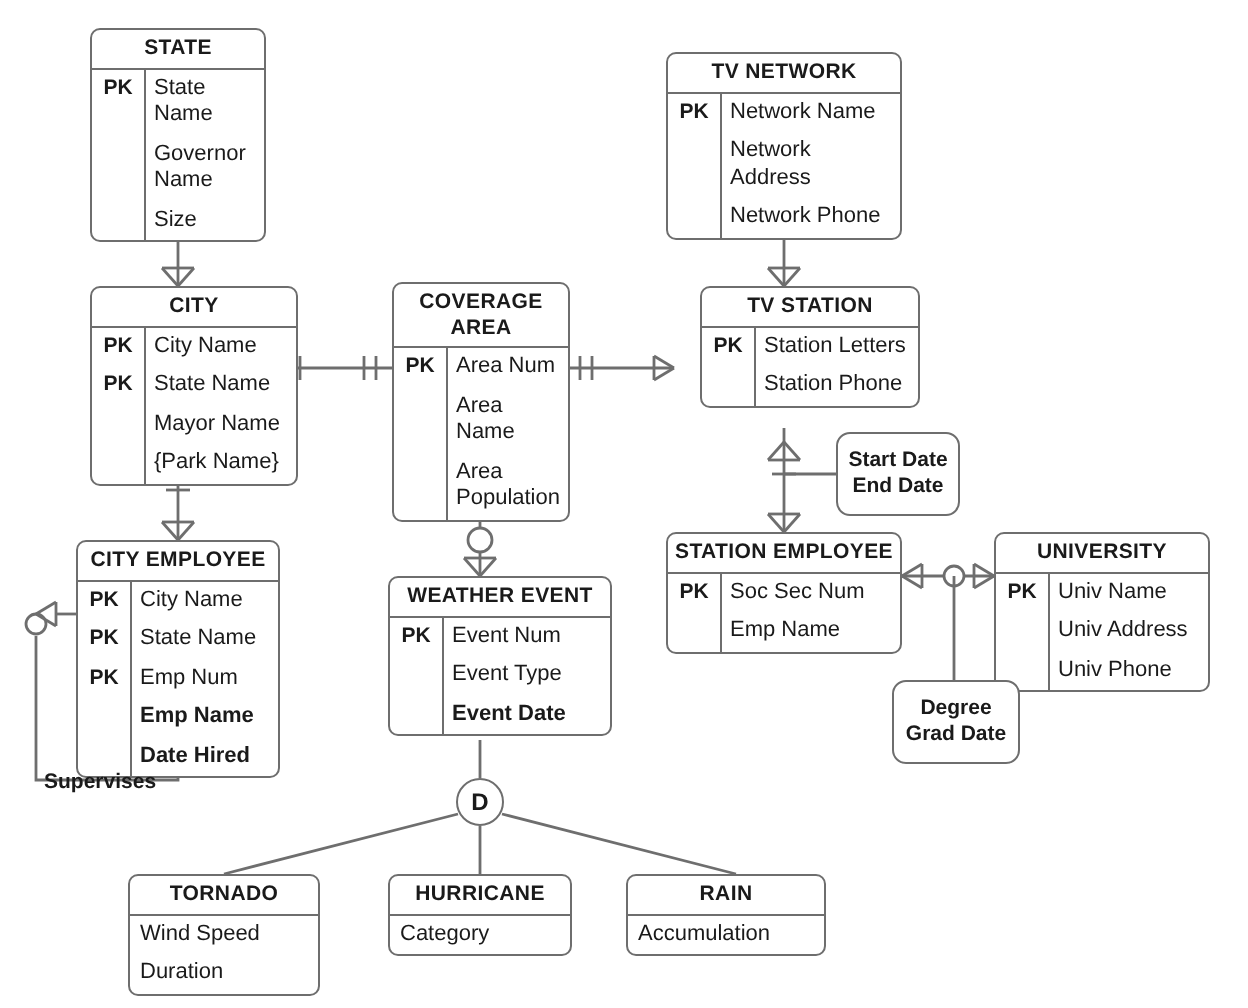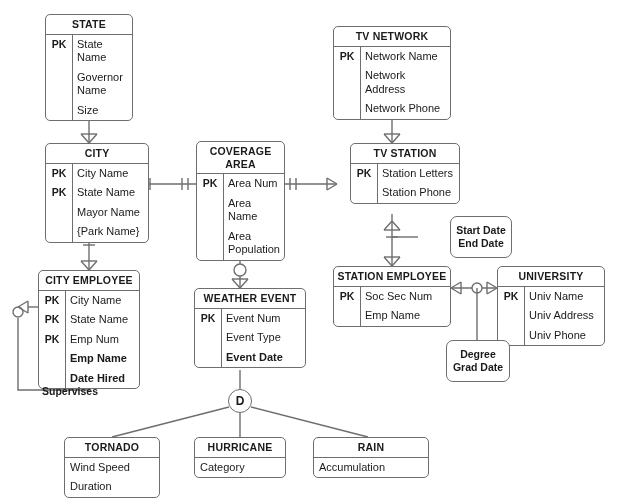--- a/index.html
+++ b/index.html
@@ -25,21 +25,21 @@
   .attrbox{position:absolute;box-sizing:border-box;border:1.3px solid #6e6e6e;
            border-radius:7px;background:#ffffff;display:flex;flex-direction:column;
            align-items:center;justify-content:center;font-size:10.5px;
            font-weight:bold;line-height:13px;text-align:center;}
 
   .dcircle{position:absolute;box-sizing:border-box;width:24px;height:24px;
            border-radius:50%;border:1.4px solid #6e6e6e;background:#ffffff;
            display:flex;align-items:center;justify-content:center;
            font-size:12px;font-weight:bold;}
 
-  .looplabel{position:absolute;font-size:10.5px;font-weight:bold;margin-left:20px;}
+  .looplabel{position:absolute;font-size:10.5px;font-weight:bold;}
 </style>
 </head>
 <body>
 
 <div id="canvas">
 
   <svg class="lines" viewBox="0 0 624 504" xmlns="http://www.w3.org/2000/svg">
     <g stroke="#6e6e6e" stroke-width="1.4" fill="none">
 
       <line x1="89" y1="94" x2="89" y2="143"></line>
@@ -255,21 +255,21 @@
         <span class="attr-key">PK</span>
         <span class="attr-name">Station Letters</span>
       </div>
       <div class="attr-row">
         <span class="attr-key"></span>
         <span class="attr-name">Station Phone</span>
       </div>
     </div>
   </div>
 
-  <div class="attrbox" style="left:418px;top:216px;width:62px;height:42px;margin-left:32px;">
+  <div class="attrbox" style="left:418px;top:216px;width:62px;height:42px;">
     <span>Start Date</span>
     <span>End Date</span>
   </div>
 
   <div class="entity" style="left:333px;top:266px;width:118px;">
     <div class="ent-title">STATION EMPLOYEE</div>
     <div class="ent-body">
       <div class="keyline"></div>
       <div class="attr-row">
         <span class="attr-key">PK</span>
@@ -343,21 +343,21 @@
 
   <div class="entity ent-nokey" style="left:194px;top:437px;width:92px;">
     <div class="ent-title">HURRICANE</div>
     <div class="ent-body">
       <div class="attr-row">
         <span class="attr-name">Category</span>
       </div>
     </div>
   </div>
 
-  <div class="entity ent-nokey" style="left:313px;top:437px;width:116px;">
+  <div class="entity ent-nokey" style="left:313px;top:437px;width:100px;">
     <div class="ent-title">RAIN</div>
     <div class="ent-body">
       <div class="attr-row">
         <span class="attr-name">Accumulation</span>
       </div>
     </div>
   </div>
 
 </div>
 

